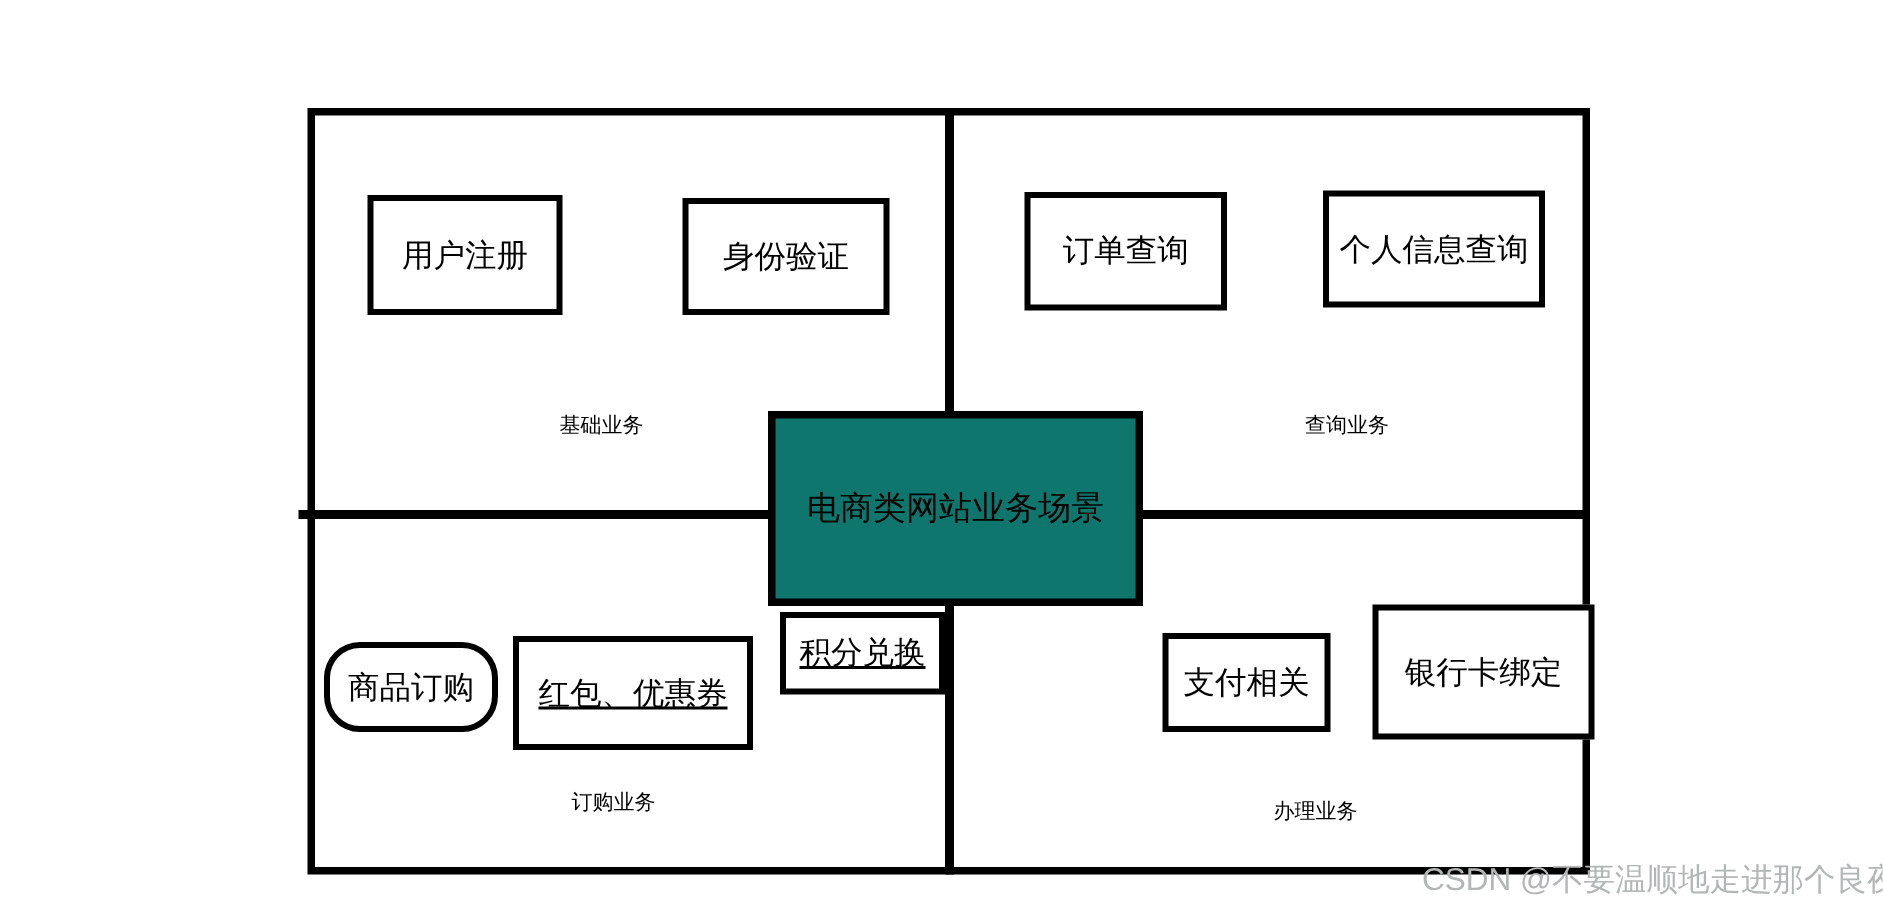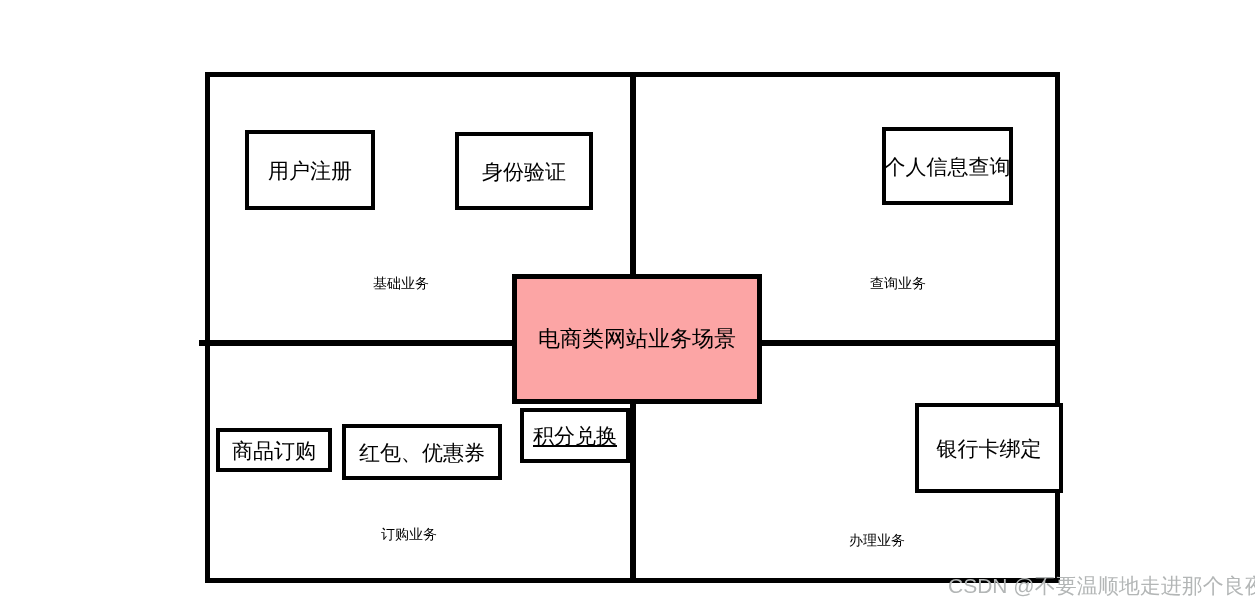--- a/index.html
+++ b/index.html
@@ -50,37 +50,37 @@
     font-size: 21px;
     color: #000000;
     white-space: nowrap;
     line-height: 1;
   }
   
   .n-user-reg        { left: 245px; top: 130px; width: 130px; height: 80px; }
   .n-identity-verify { left: 455px; top: 132px; width: 138px; height: 78px; text-align: center; }
   
   .n-order-query     { left: 683px; top: 128px; width: 135px; height: 79px; }
-  .n-personal-info   { left: 882px; top: 127px; width: 131px; height: 78px; }
+  .n-personal-info   { left: 882px; top: 127px; width: 148px; height: 78px; }
   
-  .n-product-order   { left: 216px; top: 428px; width: 116px; height: 44px; }
-  .n-redpacket       { left: 342px; top: 424px; width: 160px; height: 56px; }
+  .n-product-order   { left: 216px; top: 428px; width: 116px; height: 60px; border-radius: 24px; }
+  .n-redpacket       { left: 342px; top: 424px; width: 160px; height: 76px; text-decoration: underline; }
   .n-points-exchange { left: 520px; top: 408px; width: 110px; height: 55px; text-decoration: underline; }
   
   .n-realname-auth   { left: 652px; top: 423px; width: 101px; height: 60px; }
   .n-payment         { left: 775px; top: 422px; width: 112px; height: 66px; }
   .n-bankcard        { left: 915px; top: 403px; width: 148px; height: 90px; }
   
   .center-box {
     position: absolute;
     left: 512px; top: 274px;
     width: 250px; height: 130px;
     border: 5px solid #000000;
     box-sizing: border-box;
-    background: #fca5a5;
+    background: #0f766e;
     display: flex;
     align-items: center;
     justify-content: center;
     font-size: 22px;
     color: #000000;
     white-space: nowrap;
     z-index: 2;
   }
   
   .q-label {
@@ -111,28 +111,30 @@
 <div class="canvas">
 
   <div class="outer-frame"></div>
   <div class="v-divider"></div>
   <div class="h-divider"></div>
 
   <div class="node n-user-reg">用户注册</div>
   <div class="node n-identity-verify">身份验证</div>
   <div class="q-label l-basic">基础业务</div>
 
+  <div class="node n-order-query">订单查询</div>
   <div class="node n-personal-info">个人信息查询</div>
   <div class="q-label l-query">查询业务</div>
 
   <div class="node n-product-order">商品订购</div>
   <div class="node n-redpacket">红包、优惠券</div>
   <div class="node n-points-exchange">积分兑换</div>
   <div class="q-label l-order">订购业务</div>
 
+  <div class="node n-payment">支付相关</div>
   <div class="node n-bankcard">银行卡绑定</div>
   <div class="q-label l-handle">办理业务</div>
 
   <div class="center-box">电商类网站业务场景</div>
 
   <div class="watermark">CSDN @不要温顺地走进那个良夜</div>
 
 </div>
 
 </body></html>

